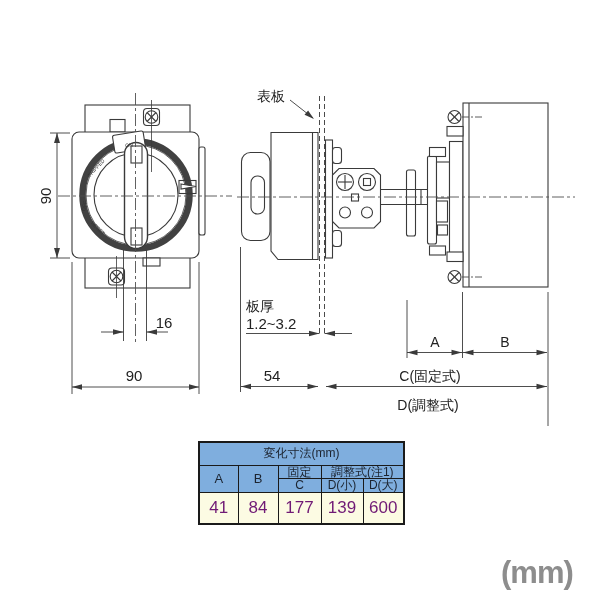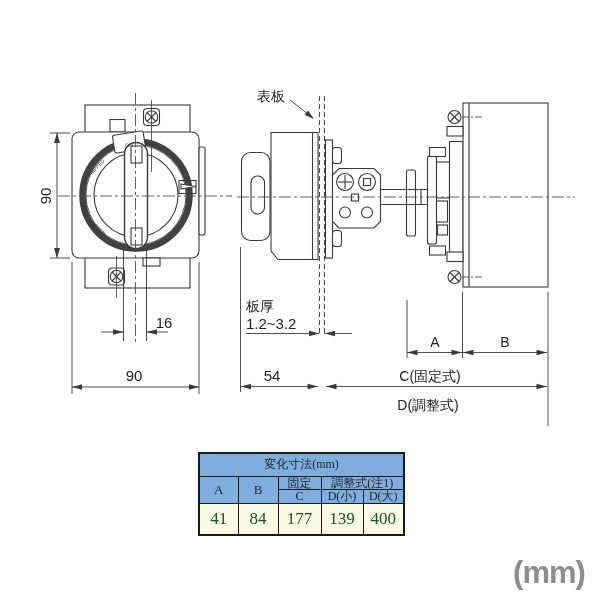--- a/index.html
+++ b/index.html
@@ -14,28 +14,28 @@
   .dwg .solid{fill:#3a3a3a;stroke:none;}
   .dwg .cl{stroke:#4f4f4f;stroke-width:0.9;stroke-dasharray:12 3 3 3;}
   .dwg .pnl{stroke:#4a4a4a;stroke-width:1;stroke-dasharray:5 3;}
   .dwg .ldr{stroke:#4a4a4a;stroke-width:0.9;stroke-dasharray:7 2 2 2;}
   .dwg .dim{stroke:#3a3a3a;stroke-width:0.9;}
   .dwg text{fill:#222;stroke:none;font-family:"Liberation Sans","DejaVu Sans",sans-serif;}
   .dwg .dnum{font-size:15px;}
   .dwg .dlbl{font-size:14px;}
   .dwg .tiny{font-size:5.2px;fill:#333;}
   
-  .dim-table{position:absolute;left:198px;top:452px;border-collapse:collapse;table-layout:fixed;font-family:Liberation Serif, serif;}
+  .dim-table{position:absolute;left:198px;top:441px;border-collapse:collapse;table-layout:fixed;}
   .dim-table td{border:1.4px solid #1a1a1a;text-align:center;vertical-align:middle;
       padding:0;color:#1c2430;line-height:1.05;overflow:hidden;}
   .dim-table .hd{background:#7FAEDE;font-size:12px;}
   .dim-table .ab{font-size:13px;}
-  .dim-table .val{background:#FCFBE3;font-size:17px;color:#14532d;}
+  .dim-table .val{background:#FCFBE3;font-size:17px;color:#701a75;}
   .dim-table{border:2px solid #1a1a1a;}
-  .unit-note{position:absolute;left:501px;top:555px;width:96px;text-align:center;
+  .unit-note{position:absolute;left:501px;top:555px;width:96px;text-align:left;
       font-size:31px;font-weight:bold;color:#8d8d8d;letter-spacing:-1px;}
 </style>
 </head>
 <body>
 
 <div class="canvas">
 
   <svg class="dwg" width="600" height="600" viewBox="0 0 600 600">
 
     <g>
@@ -241,19 +241,19 @@
     <tr style="height:14px">
       <td class="hd">C</td>
       <td class="hd">D(小)</td>
       <td class="hd">D(大)</td>
     </tr>
     <tr style="height:31px">
       <td class="val">41</td>
       <td class="val">84</td>
       <td class="val">177</td>
       <td class="val">139</td>
-      <td class="val">400</td>
+      <td class="val">600</td>
     </tr>
   </tbody>
     </table>
 
   <div class="unit-note">(mm)</div>
 </div>
 
 </body></html>

